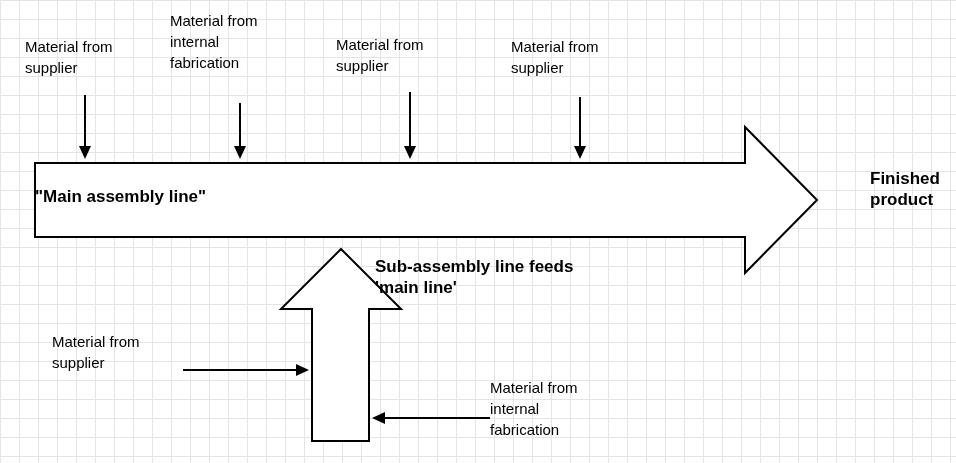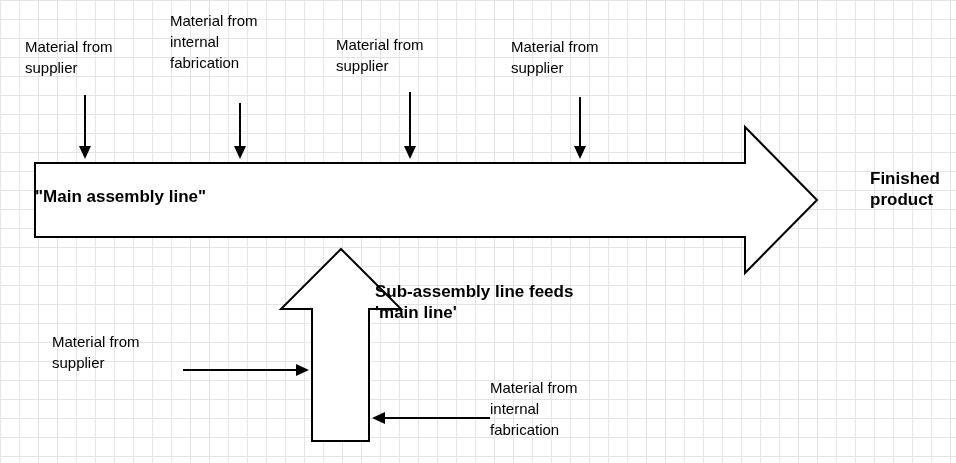--- a/index.html
+++ b/index.html
@@ -106,21 +106,21 @@
 supplier</div>
 
   <div class="label" style="left:511px; top:36px; width:140px;">Material from
 supplier</div>
 
   <div class="label bold" style="left:35px; top:186px; width:710px;">"Main assembly line"</div>
 
   <div class="label bold" style="left:838px; top:168px; width:104px;padding-left:32px;">Finished
 product</div>
 
-  <div class="label bold" style="left:375px; top:256px; width:250px;margin-top:25px;">Sub-assembly line feeds
+  <div class="label bold" style="left:375px; top:256px; width:250px;">Sub-assembly line feeds
 'main line'</div>
 
   <div class="label" style="left:52px; top:331px; width:140px;">Material from
 supplier</div>
 
   <div class="label" style="left:490px; top:377px; width:150px;">Material from
 internal
 fabrication</div>
 
 </div>

